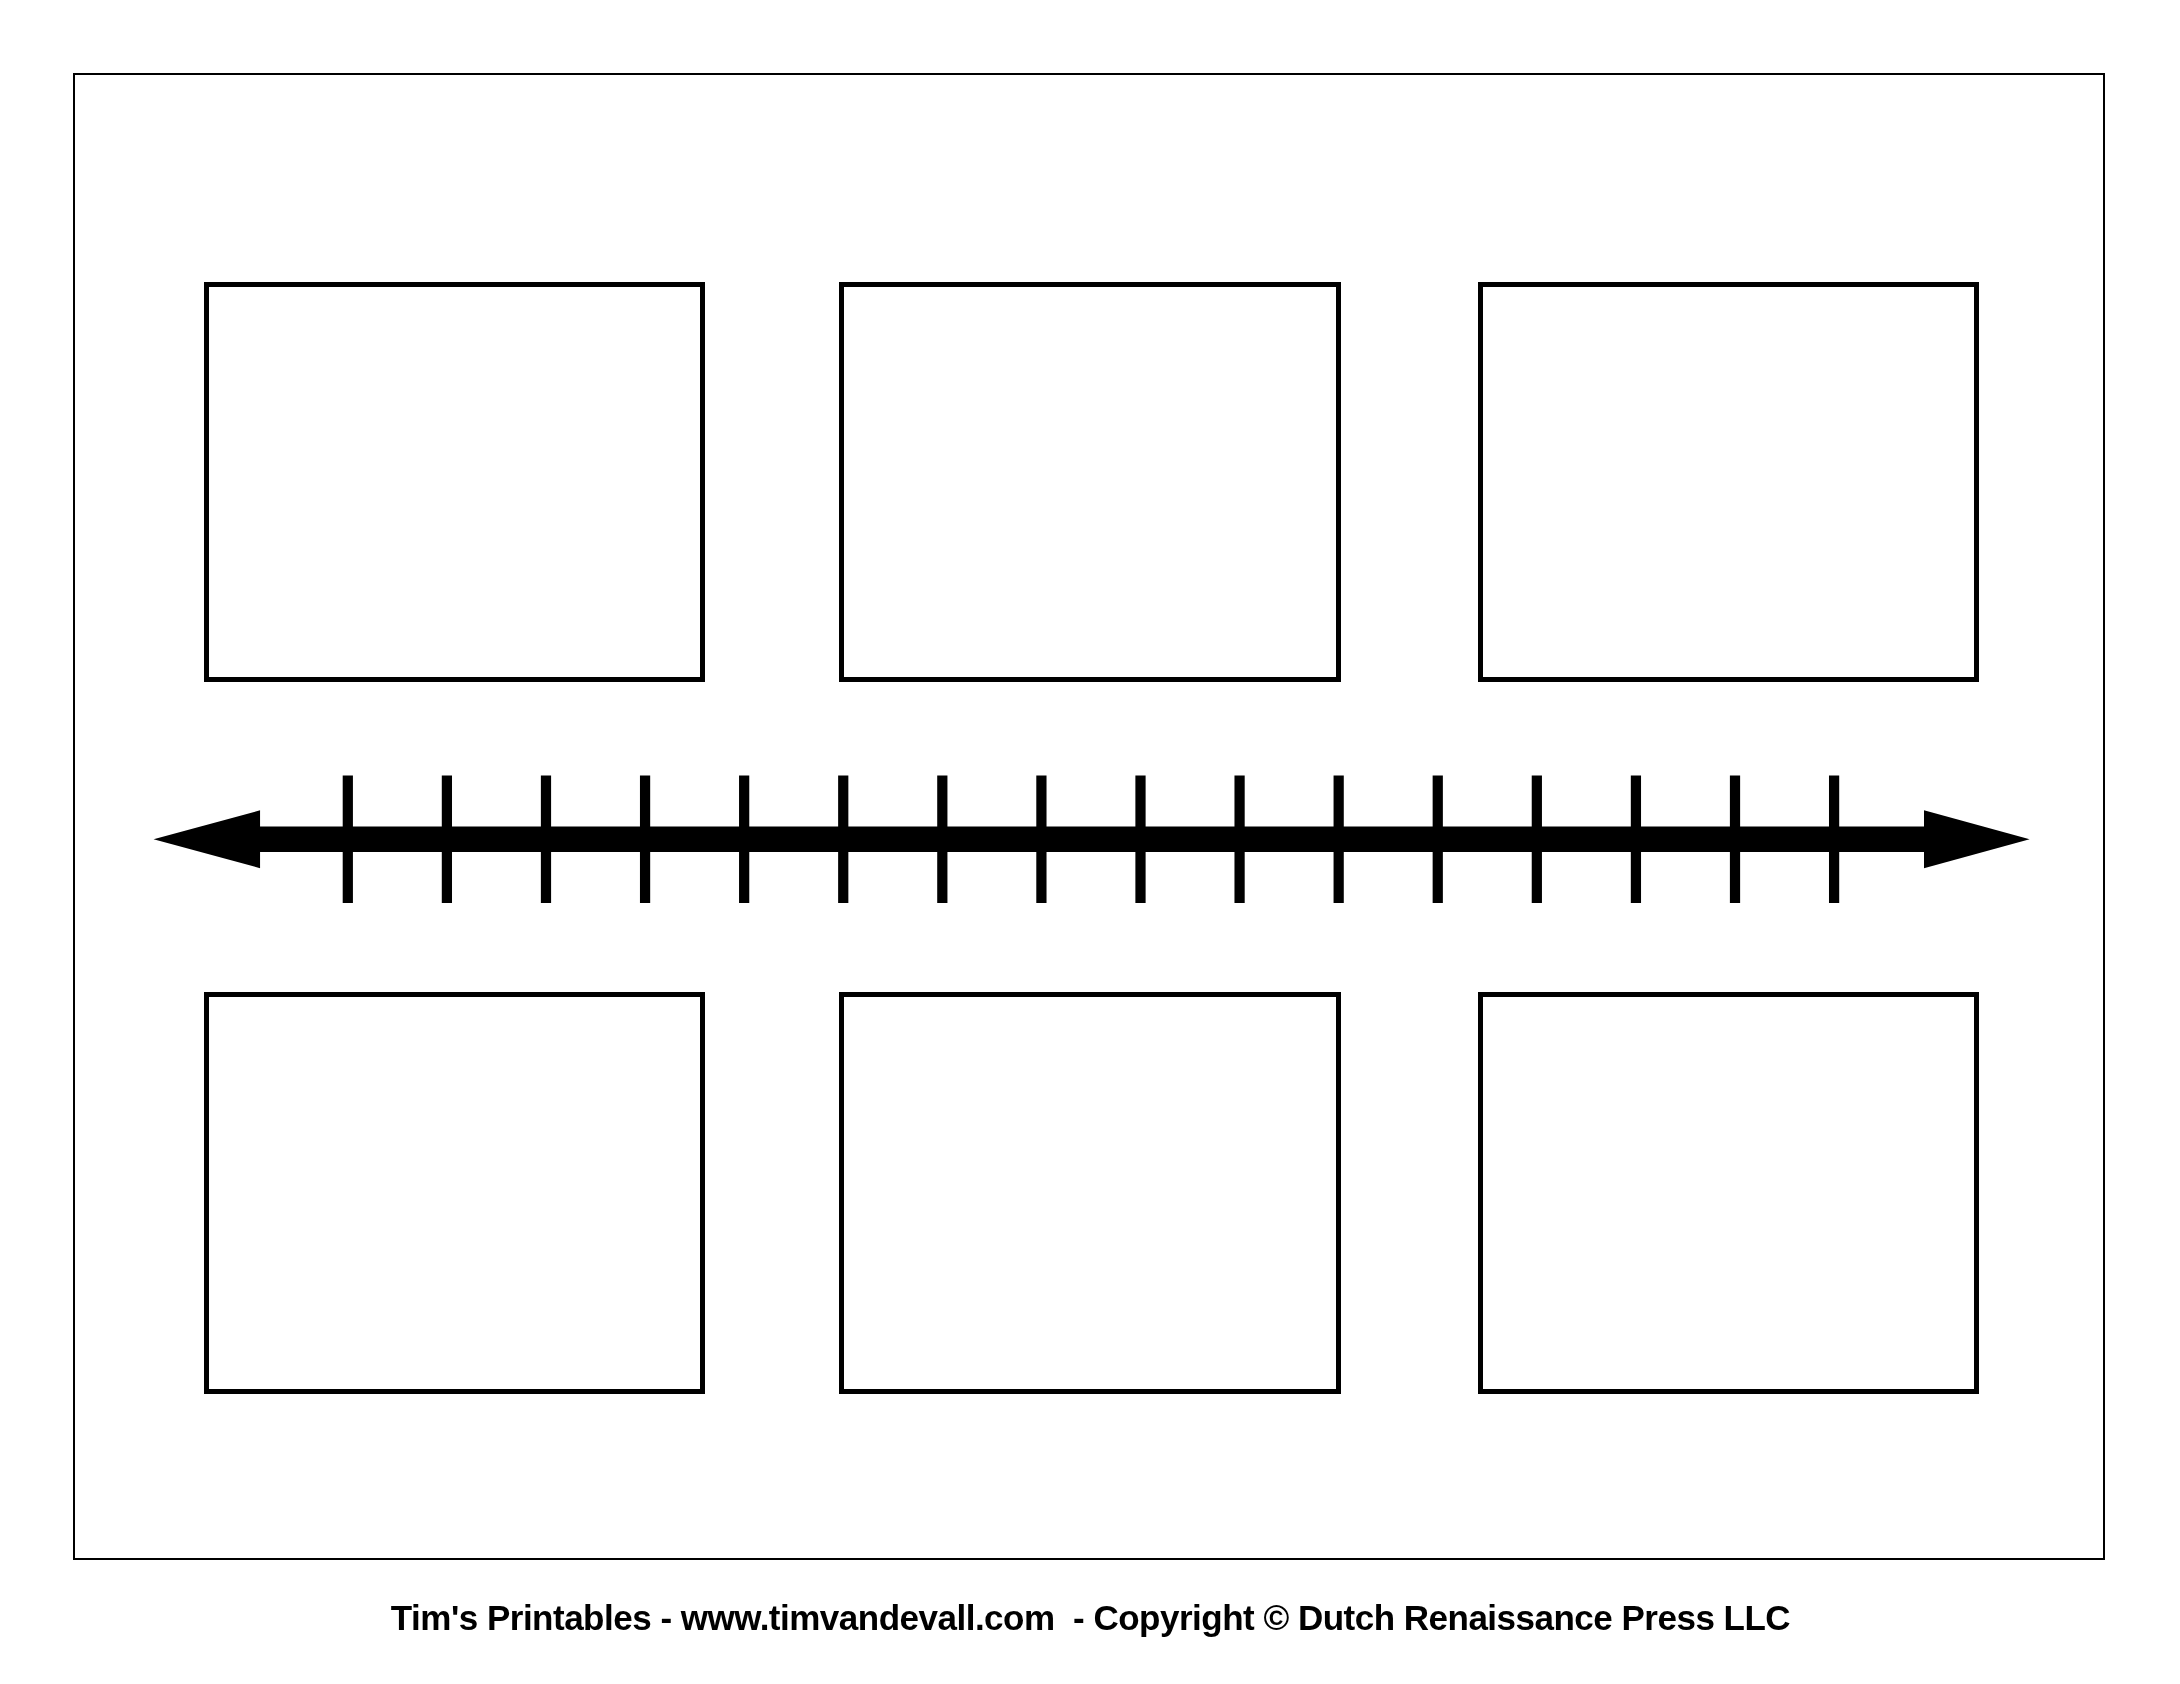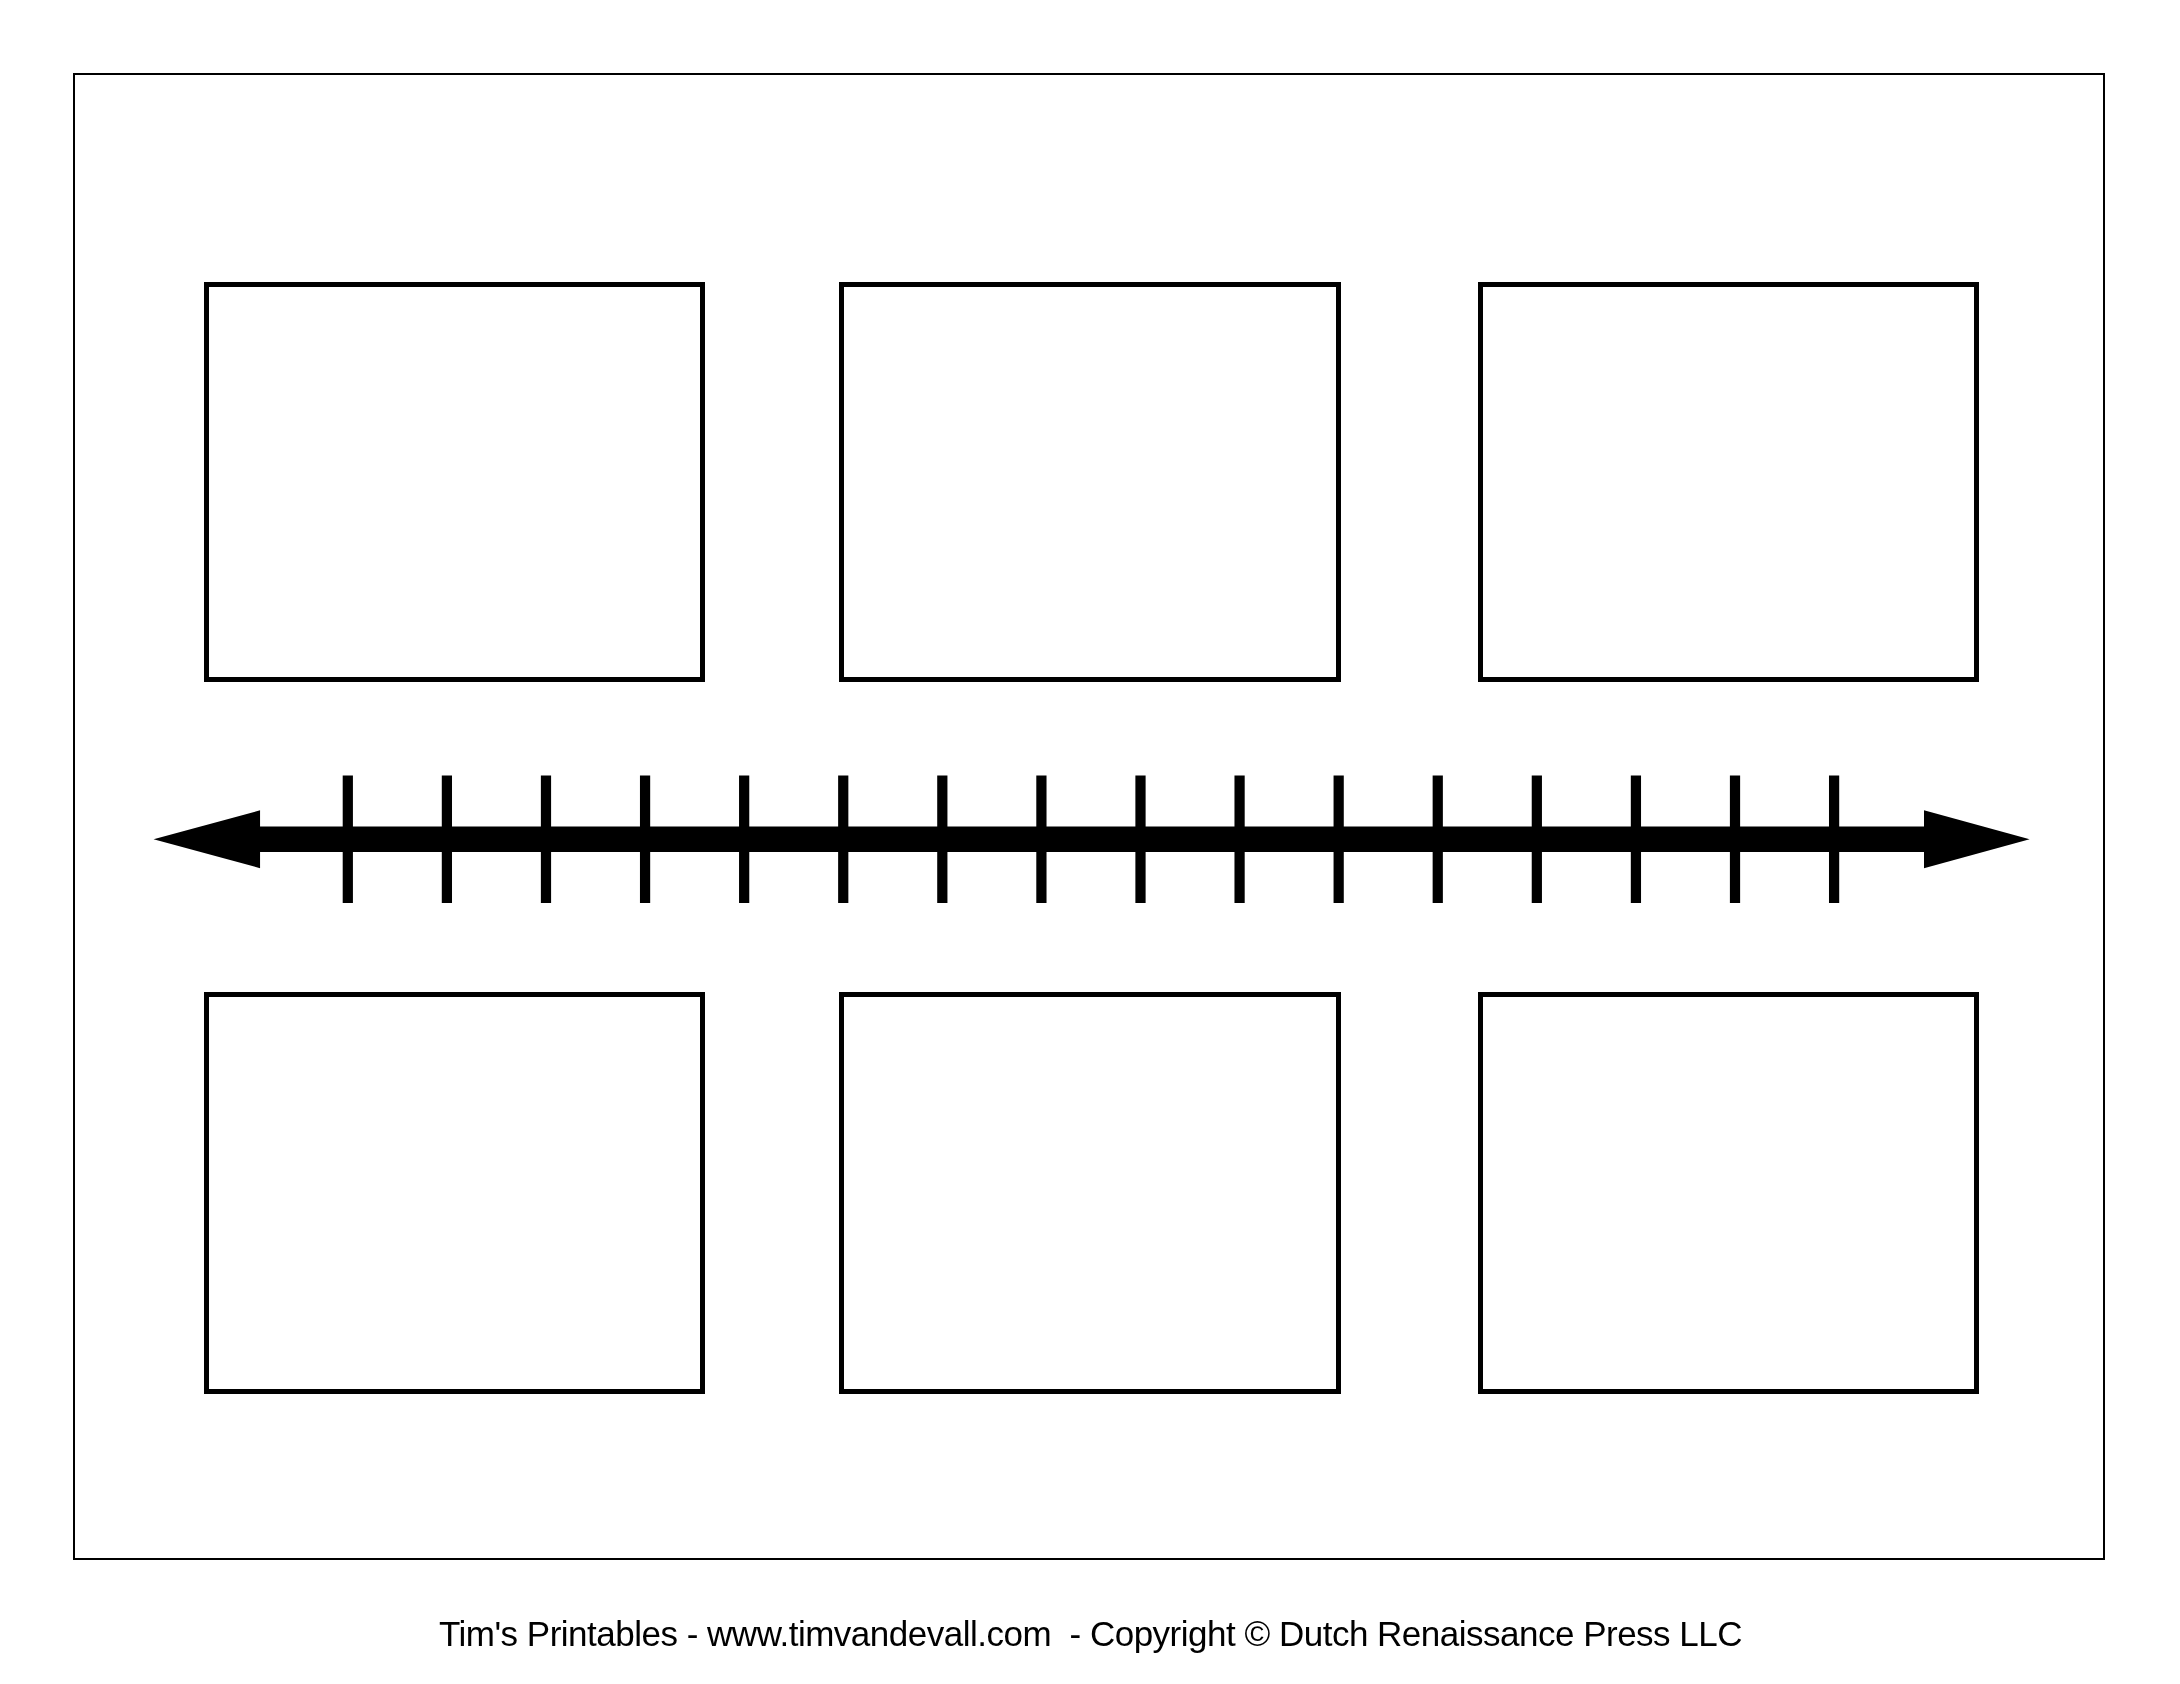--- a/index.html
+++ b/index.html
@@ -64,25 +64,24 @@
 
   
   #footer-credit {
     position: absolute;
     left: 0;
     top: 1598px;
     width: 2181px;
     text-align: center;
     font-family: "Liberation Sans", sans-serif;
     font-size: 35px;
-    font-weight: 400;
+    font-weight: 700;
     letter-spacing: -0.5px;
     color: #000000;
     white-space: pre;
-    margin-top: 16px;
   }
 </style>
 </head>
 <body>
 
 <div id="page">
 
   <div id="page-border"></div>
 
   <div class="answer-box row-top col-1"></div>

